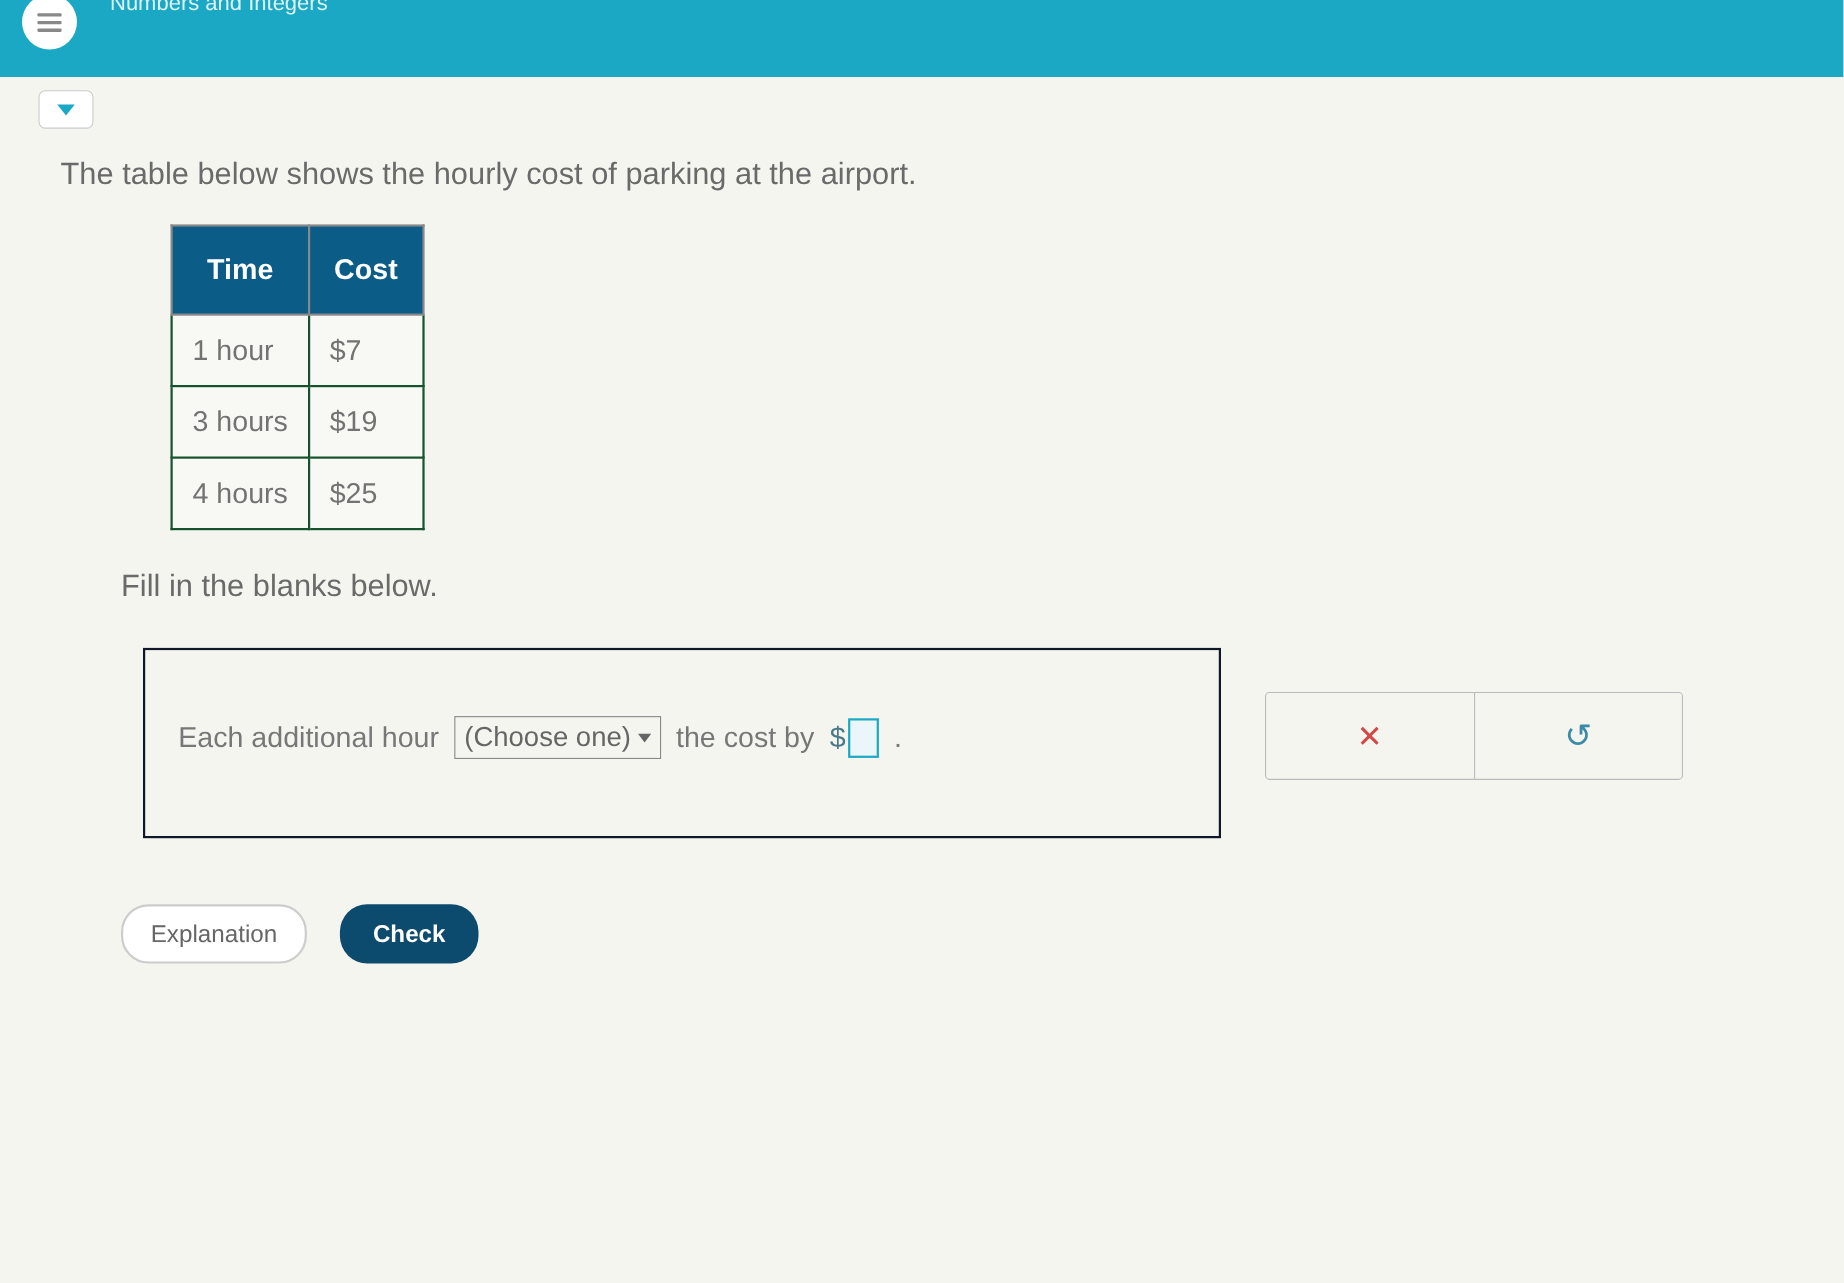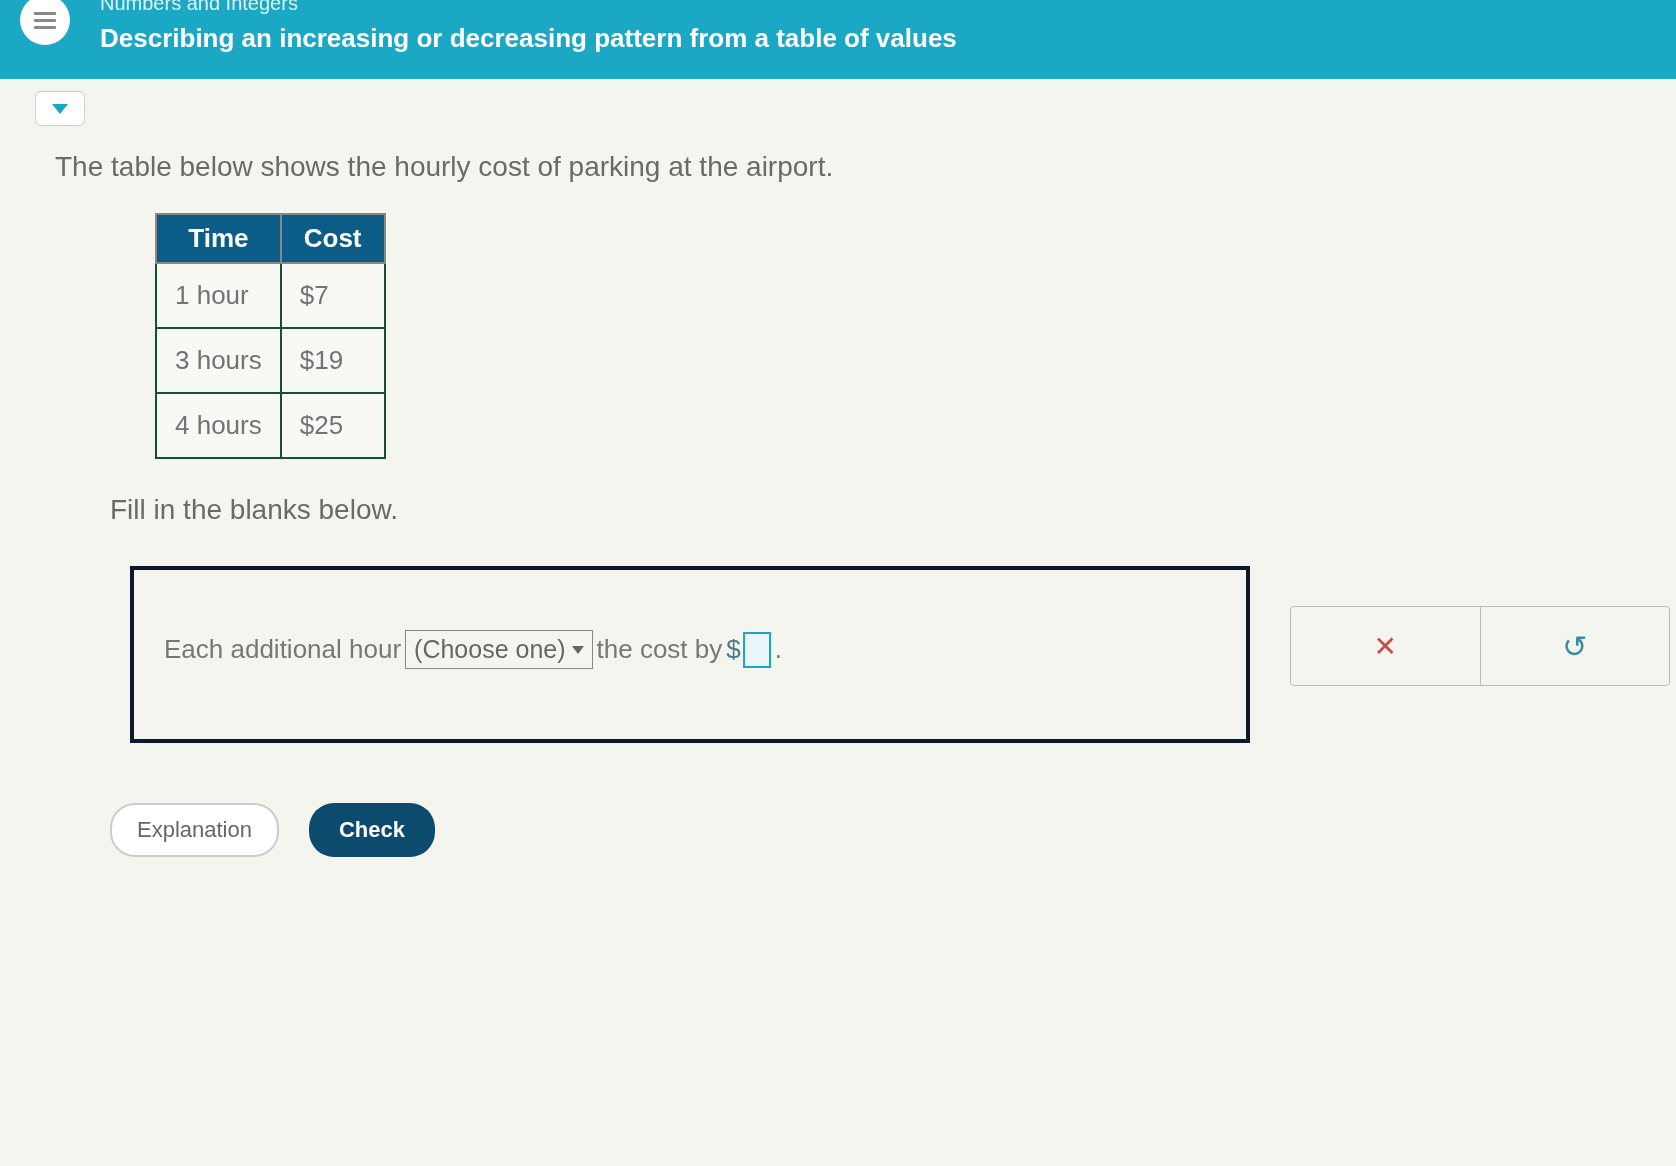--- a/index.html
+++ b/index.html
@@ -89,21 +89,21 @@
     .data-table {
       border-collapse: collapse;
       margin-left: 155px;
       margin-bottom: 35px;
     }
     .data-table th {
       background: #0b5c87;
       color: white;
       font-weight: bold;
       font-size: 26px;
-      padding: 8px 22px;
+      padding: 24px 22px;
       border: 2px solid #888;
       text-align: center;
     }
     .data-table td {
       border: 2px solid #14532d;
       padding: 16px 18px;
       font-size: 26px;
       color: #737373;
       background: #f8f8f4;
     }
@@ -112,28 +112,28 @@
       color: #6a6a6a;
       margin: 0 0 40px 110px;
     }
     .answer-row {
       display: flex;
       align-items: flex-start;
       gap: 40px;
       margin-left: 130px;
     }
     .answer-box {
-      border: 4px solid #0f172a;
+      border: 2px solid #0f172a;
       padding: 60px 30px 70px 30px;
-      width: 1120px;
+      width: 980px;
       display: flex;
       align-items: center;
       font-size: 26px;
       color: #777;
-      gap: 4px;
+      gap: 14px;
     }
     .choose-dropdown {
       border: 1px solid #888;
       padding: 4px 8px;
       font-size: 25px;
       color: #666;
       background: #f5f5f0;
       display: inline-flex;
       align-items: center;
       gap: 6px;
@@ -215,21 +215,20 @@
 <div class="header">
   <div class="hamburger-circle">
     <div class="hamburger-lines">
       <div class="hamburger-line"></div>
       <div class="hamburger-line"></div>
       <div class="hamburger-line"></div>
     </div>
   </div>
   <div class="header-text">
     <div class="breadcrumb">Numbers and Integers</div>
-    <div class="lesson-title">Describing an increasing or decreasing pattern from a table of values</div>
   </div>
 </div>
 
 <div class="content-area">
   <div class="expand-toggle">
     <div class="chevron-down"></div>
   </div>
 
   <div class="question-text">The table below shows the hourly cost of parking at the airport.</div>
 

